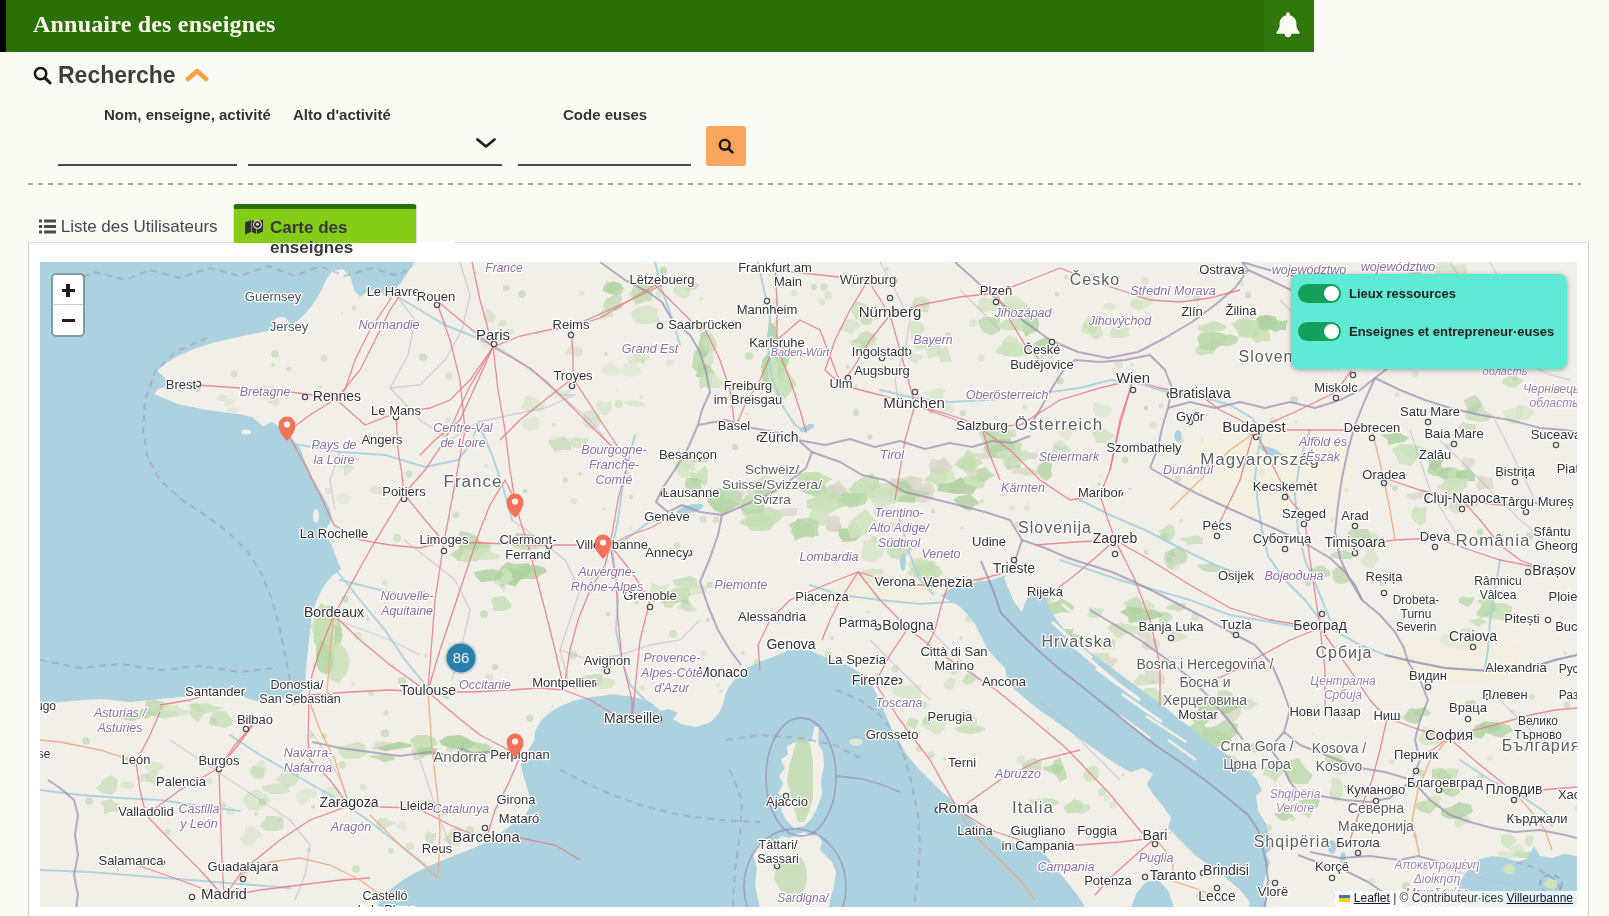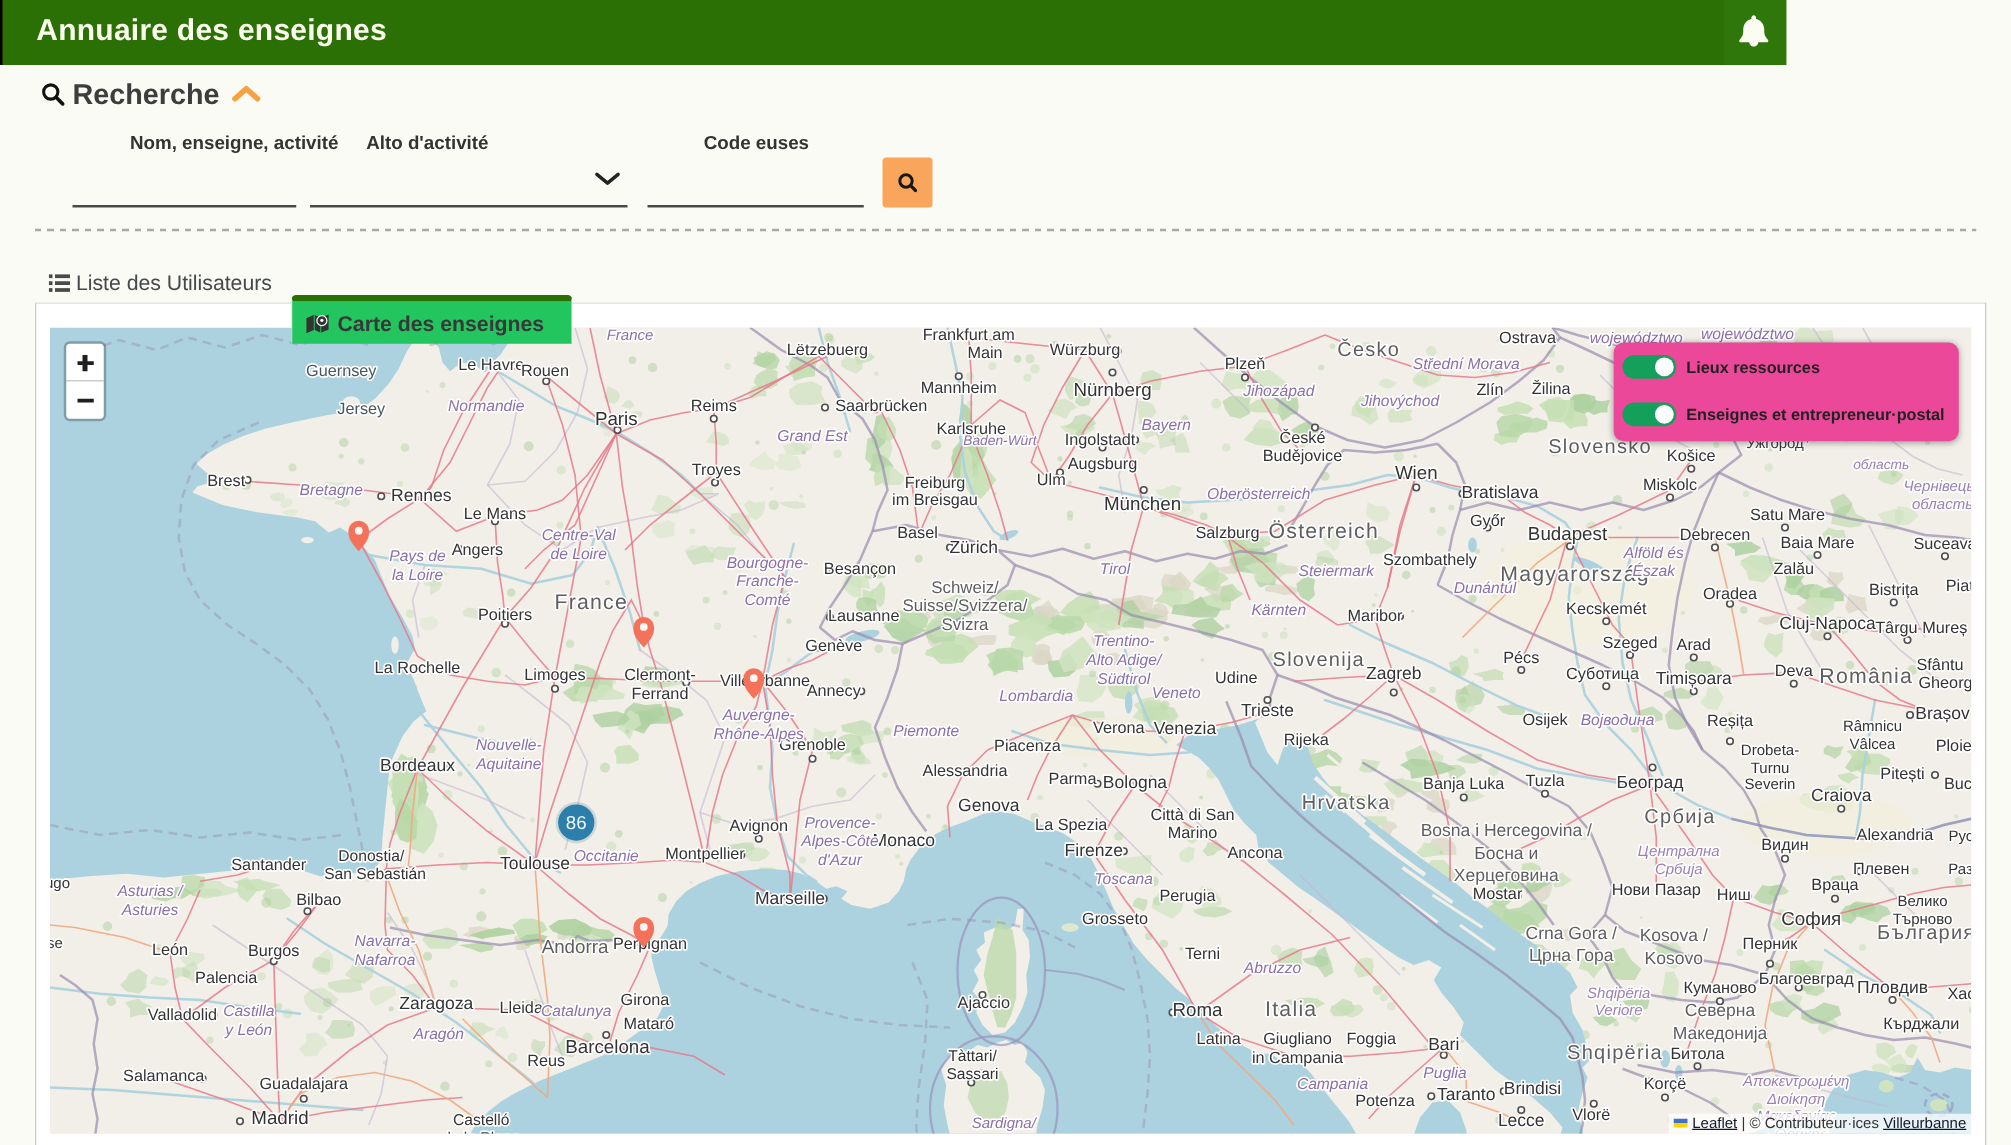--- a/index.html
+++ b/index.html
@@ -1,50 +1,50 @@
 <!DOCTYPE html>
 <html lang="fr"><head>
 <meta charset="utf-8">
 <title>Annuaire des enseignes</title>
 <style>
   * { margin:0; padding:0; box-sizing:border-box; }
   html,body { width:1609px; height:916px; overflow:hidden; }
   body { background:#fbfbf6; font-family:"Liberation Sans", sans-serif; }
   
-  .topbar { position:absolute; left:0; top:0; width:1429px; height:52px; background:#2a7005; border-left:2px solid #000000; }
+  .topbar { position:absolute; left:0; top:0; width:1314px; height:52px; background:#2a7005; border-left:6px solid #000000;font-family:Liberation Serif, serif; }
   .topbar h1 { position:absolute; left:27px; top:11px; font-size:24px; font-weight:bold; color:#fcfcee; letter-spacing:0.2px; }
   .bellwrap { position:absolute; right:0; top:0; width:50px; height:52px; background:#2f760b; }
   .bell { position:absolute; right:12px; top:9px; width:28px; height:31px; }
   
   .rech { position:absolute; left:33px; top:62px; }
   .rech .mag { position:absolute; left:0; top:4px; width:19px; height:19px; }
   .rech .t { position:absolute; left:25px; top:0; font-size:23px; font-weight:bold; color:#3d3d3d;text-align:center; }
   .rech .chev { position:absolute; left:152px; top:6px; width:24px; height:14px; }
   .flabel { position:absolute; font-size:15px; font-weight:bold; color:#333;margin-left:45px; }
   .uline { position:absolute; border-bottom:2px solid #4a4a4a; height:0; }
   .selchev { position:absolute; width:22px; height:12px; }
   .sbtn { position:absolute; left:706px; top:126px; width:40px; height:40px; background:#f9a55b; border-radius:3px; }
   .dash { position:absolute; left:28px; top:183px; width:1553px; height:2px; background:repeating-linear-gradient(90deg,#a8a8a8 0 5px,transparent 5px 10px); }
   
   .tab1 { position:absolute; left:39px; top:217px; font-size:17px; color:#45494d; }
-  .tab2 { position:absolute; left:233px; top:204px; width:225px; height:39px; background:#22c55e; border-top:5px solid #2a7005; border-left:1px solid #ddd; border-right:1px solid #ddd; border-radius:4px 4px 0 0;margin-top:32px; }
+  .tab2 { position:absolute; left:233px; top:204px; width:184px; height:39px; background:#84cc16; border-top:5px solid #2a7005; border-left:1px solid #ddd; border-right:1px solid #ddd; border-radius:4px 4px 0 0; }
   .tab2 .txt { position:absolute; left:36px; top:9px; font-size:17px; font-weight:bold; color:#383838; }
   .tabline { position:absolute; left:28px; top:242px; width:1560px; border-top:1px solid #ddd; }
   
   .panel { position:absolute; left:28px; top:242px; width:1561px; height:674px; background:#fff; border-left:1px solid #c9c9c9; border-right:1px solid #c9c9c9; box-sizing:border-box; }
   .panel2 { position:absolute; left:233px; top:242px; width:222px; height:2px; background:#fff; }
   .map { position:absolute; left:40px; top:262px; width:1537px; height:645px; background:#f2efe8; overflow:hidden; }
   
   .zoomctl { position:absolute; left:11px; top:11px; width:34px; height:64px; background:rgba(0,0,0,0.25); border-radius:5px; padding:2px; }
   .zoomctl .b { position:relative; width:30px; height:30px; background:#fff; }
   .zoomctl .b1 { border-radius:3px 3px 0 0; border-bottom:1px solid #ccc; }
   .zoomctl .b2 { border-radius:0 0 3px 3px; }
   .zbar { position:absolute; left:8.5px; top:13.5px; width:13px; height:3.5px; background:#1f1f1f; }
   .zbar.v { left:13.2px; top:8.8px; width:3.5px; height:13px; }
-  .togglebox { position:absolute; right:10px; top:12px; width:276px; height:79px; background:#ec4899; border-radius:8px; box-shadow:0 1px 5px rgba(0,0,0,0.35); }
+  .togglebox { position:absolute; right:10px; top:12px; width:276px; height:95px; background:#5eead4; border-radius:8px; box-shadow:0 1px 5px rgba(0,0,0,0.35); }
   .tog { position:absolute; left:7px; width:43px; height:19px; background:#14a05a; border-radius:10px; }
   .tog .knob { position:absolute; right:2px; top:2px; width:15px; height:15px; background:#fff; border-radius:50%; }
   .toglab { position:absolute; left:58px; font-size:13px; font-weight:bold; color:#222; white-space:nowrap; line-height:19px; }
   .attrib { position:absolute; right:0; bottom:0; background:rgba(255,255,255,0.75); font-size:12px; color:#333; padding:1px 4px 2px 4px; line-height:13px; }
   .attrib a { color:#0f172a; text-decoration:underline; }
 </style>
 </head>
 <body>
 
 <div class="panel"></div>
@@ -1438,21 +1438,21 @@
       </div>
     </div>
   <div class="togglebox">
     <div class="tog" style="top:10px">
         <div class="knob"></div>
       </div>
     <div class="toglab" style="top:10px">Lieux ressources</div>
     <div class="tog" style="top:48px">
         <div class="knob"></div>
       </div>
-    <div class="toglab" style="top:48px">Enseignes et entrepreneur·postal</div>
+    <div class="toglab" style="top:48px">Enseignes et entrepreneur·euses</div>
   </div>
   <div class="attrib"><span style="display:inline-block;width:11px;height:7px;background:linear-gradient(#4270c4 50%,#ffd500 50%);vertical-align:baseline;"></span> <a>Leaflet</a> | © Contributeur·ices <a>Villeurbanne</a></div>
 </div>
 
 <div class="tabline"></div>
 <div class="panel2"></div>
 
 <div class="topbar">
   <h1>Annuaire des enseignes</h1>
   <div class="bellwrap"></div>

